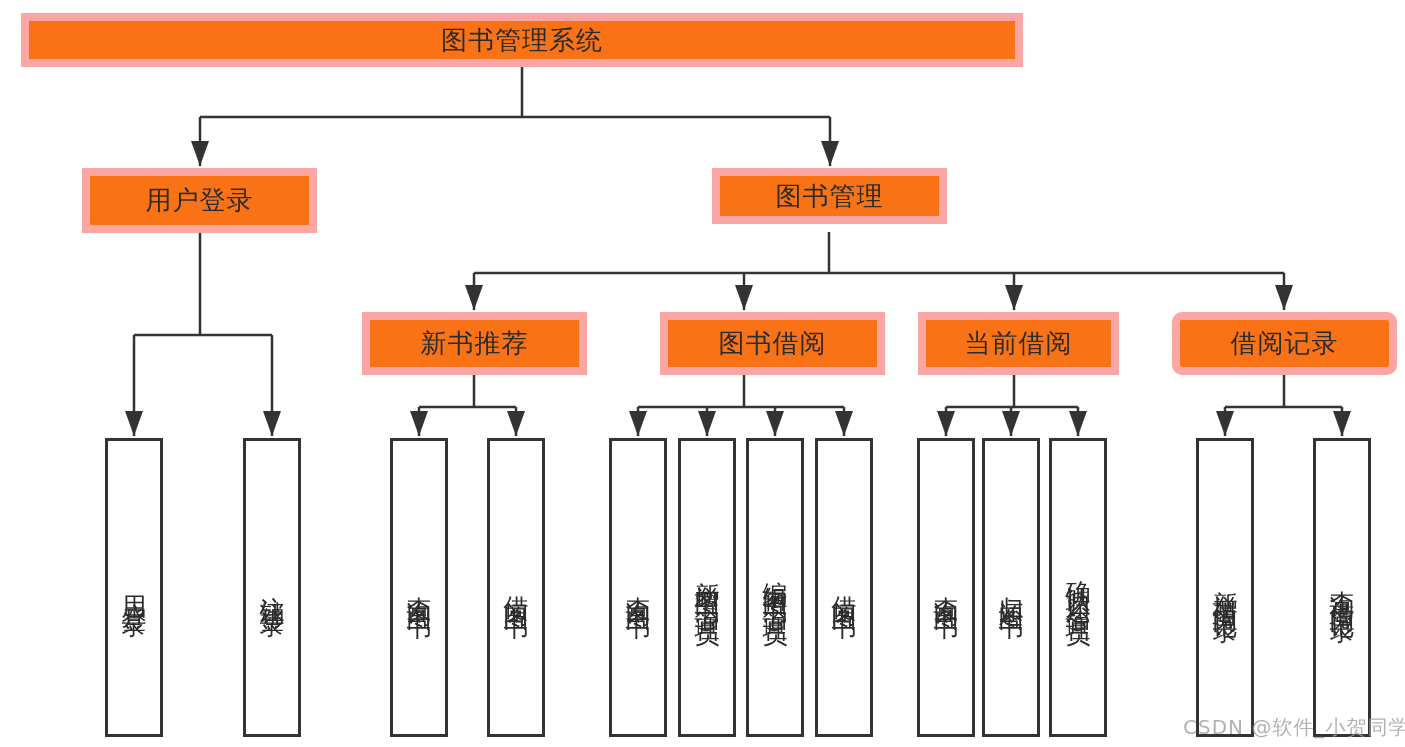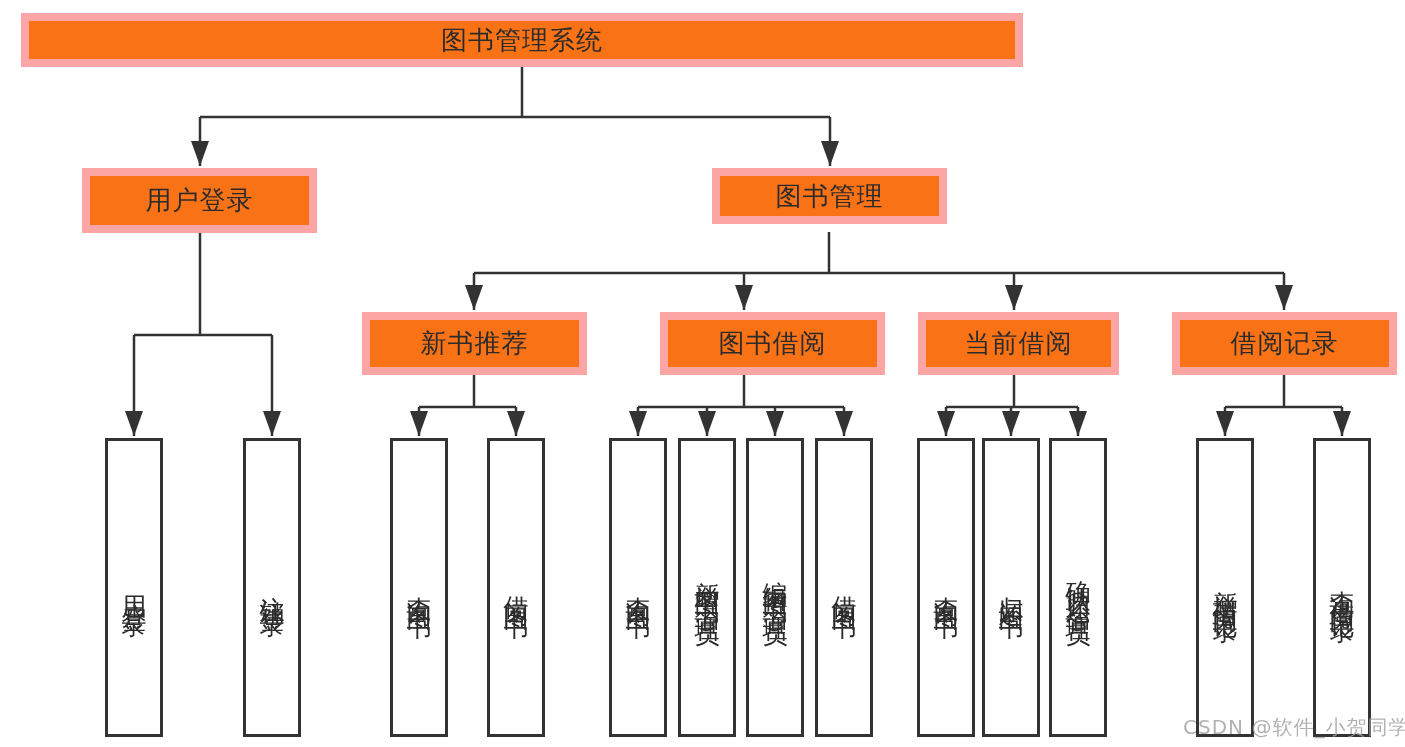--- a/index.html
+++ b/index.html
@@ -35,21 +35,21 @@
     font-size:25px; color:#2b2b2b;
     letter-spacing:6px;
     line-height:1;
   }
   #root-node   { left:21px;  top:13px;  width:1002px; height:54px; }
   #user-login  { left:82px;  top:168px; width:235px;  height:65px; }
   #book-mgmt   { left:712px; top:168px; width:235px;  height:56px; }
   #new-book-rec    { left:362px;  top:312px; width:225px; height:63px; }
   #book-borrow     { left:632px;  top:312px; width:225px; height:63px;margin-left:28px; }
   #current-borrow  { left:902px;  top:312px; width:201px; height:63px;margin-left:16px; }
-  #borrow-records  { left:1172px; top:312px; width:225px; height:63px; }
+  #borrow-records  { left:1172px; top:312px; width:225px; height:63px;border-radius:10px; }
   #leaf-user-login          { left:105px;  }
   #leaf-logout              { left:243px;  }
   #leaf-query-books-1       { left:390px;  }
   #leaf-borrow-books-1      { left:487px;  }
   #leaf-query-books-2       { left:609px;  }
   #leaf-add-book-admin      { left:678px;  }
   #leaf-edit-book-admin     { left:746px;  }
   #leaf-borrow-books-2      { left:815px;  }
   #leaf-query-books-3       { left:917px;  }
   #leaf-return-book         { left:982px;  }

